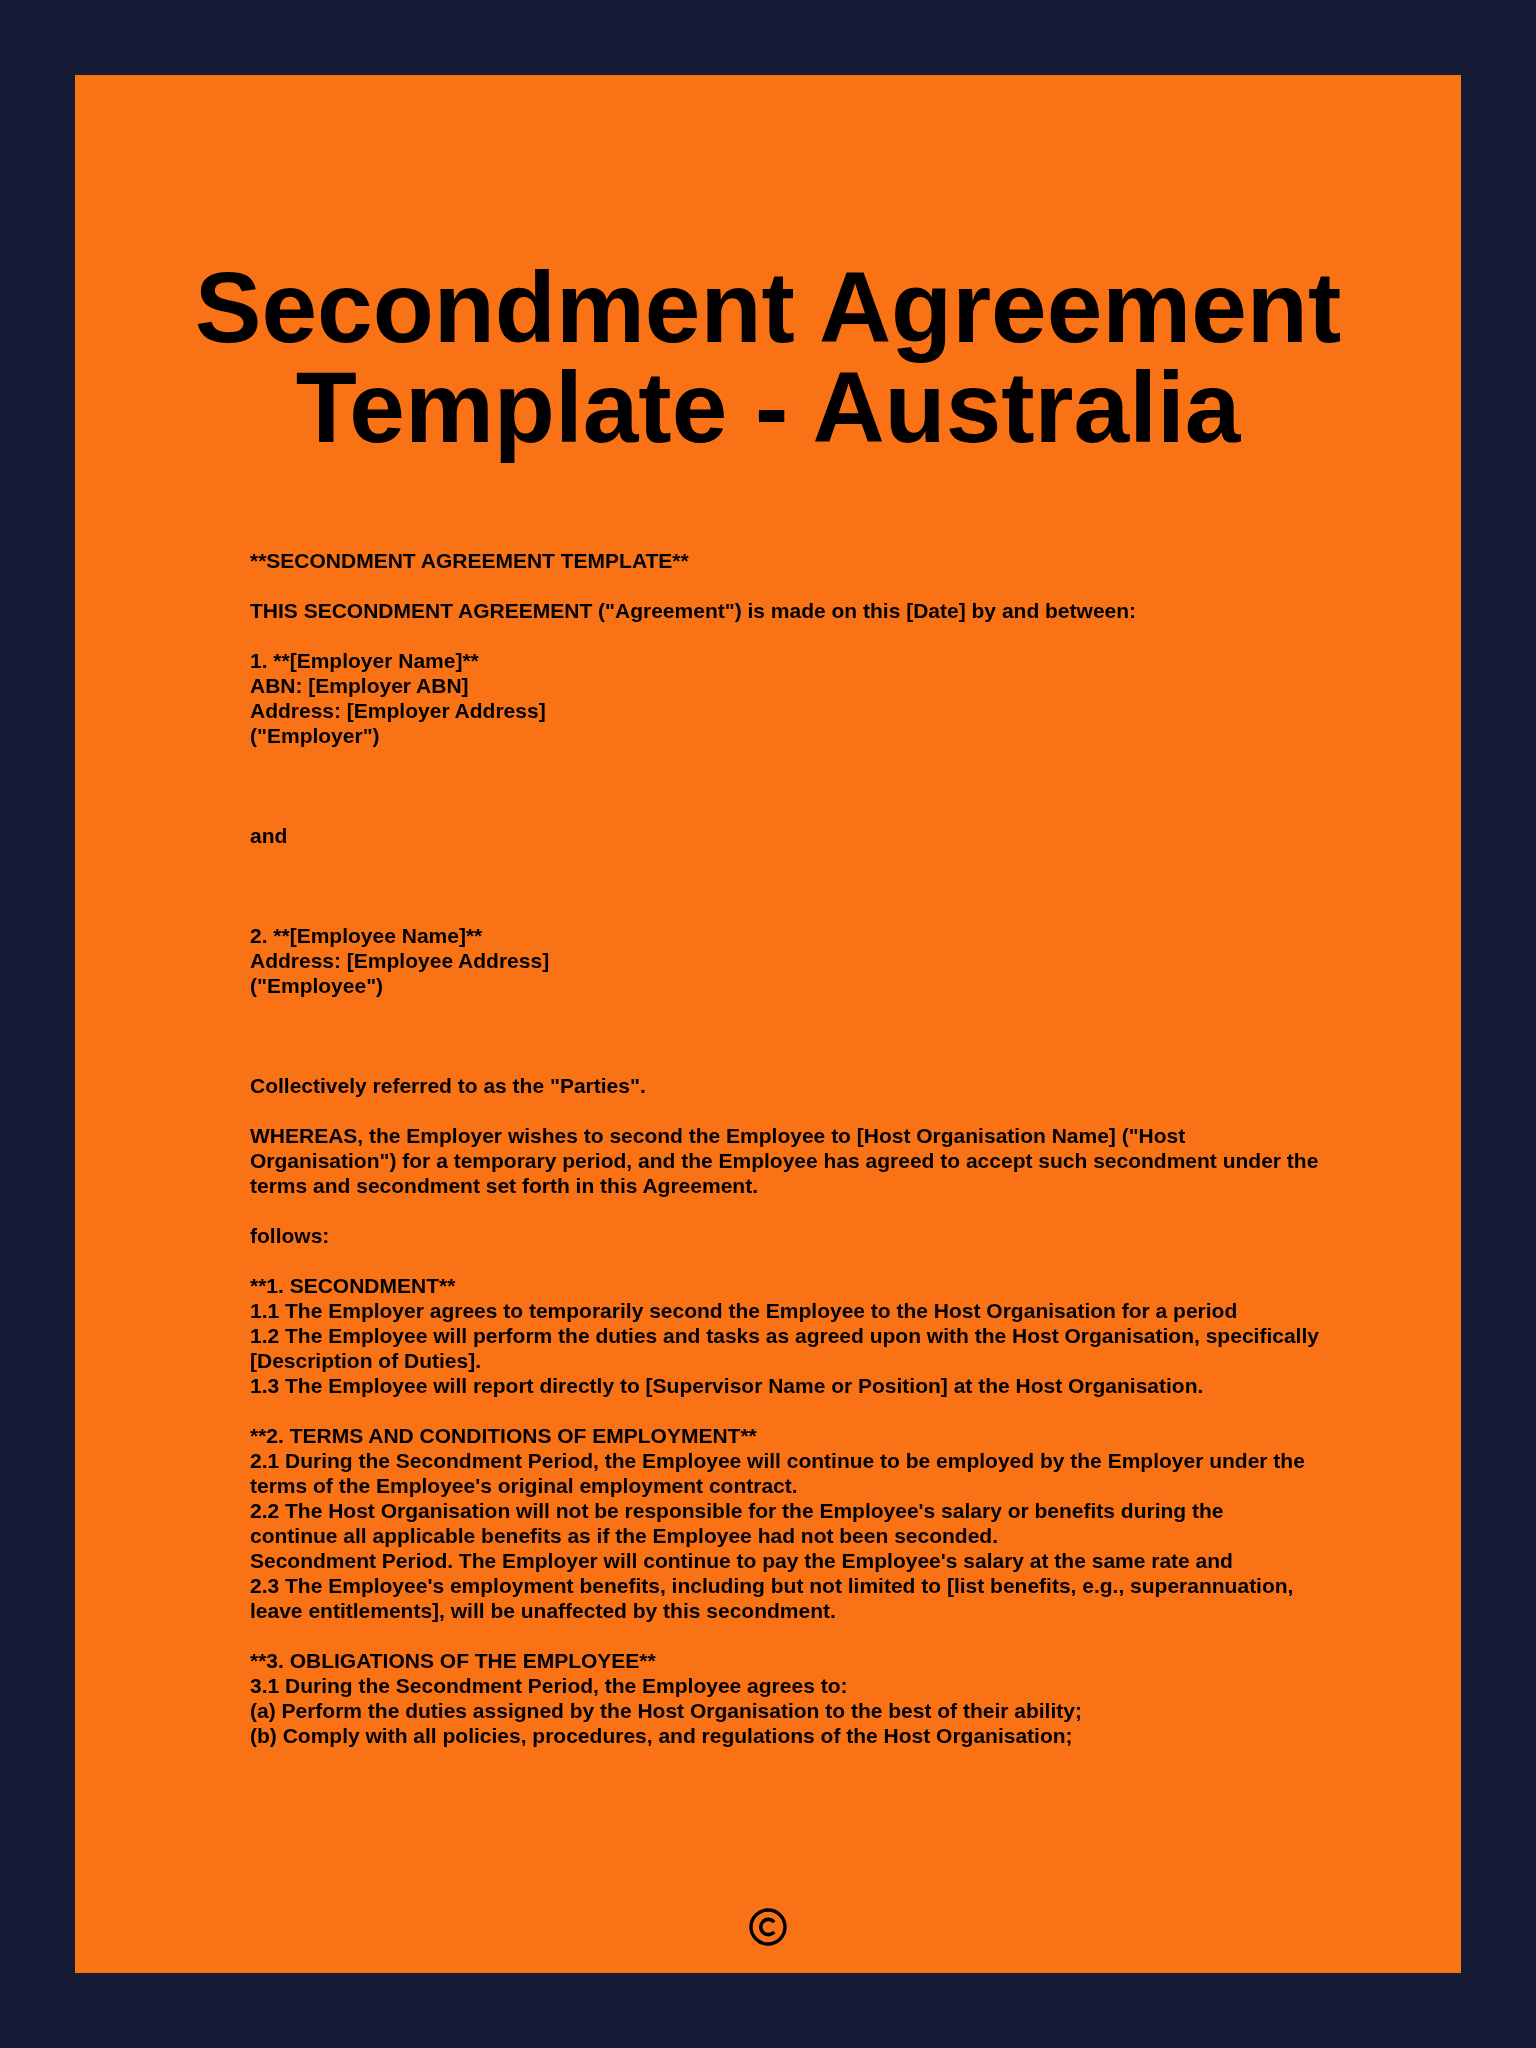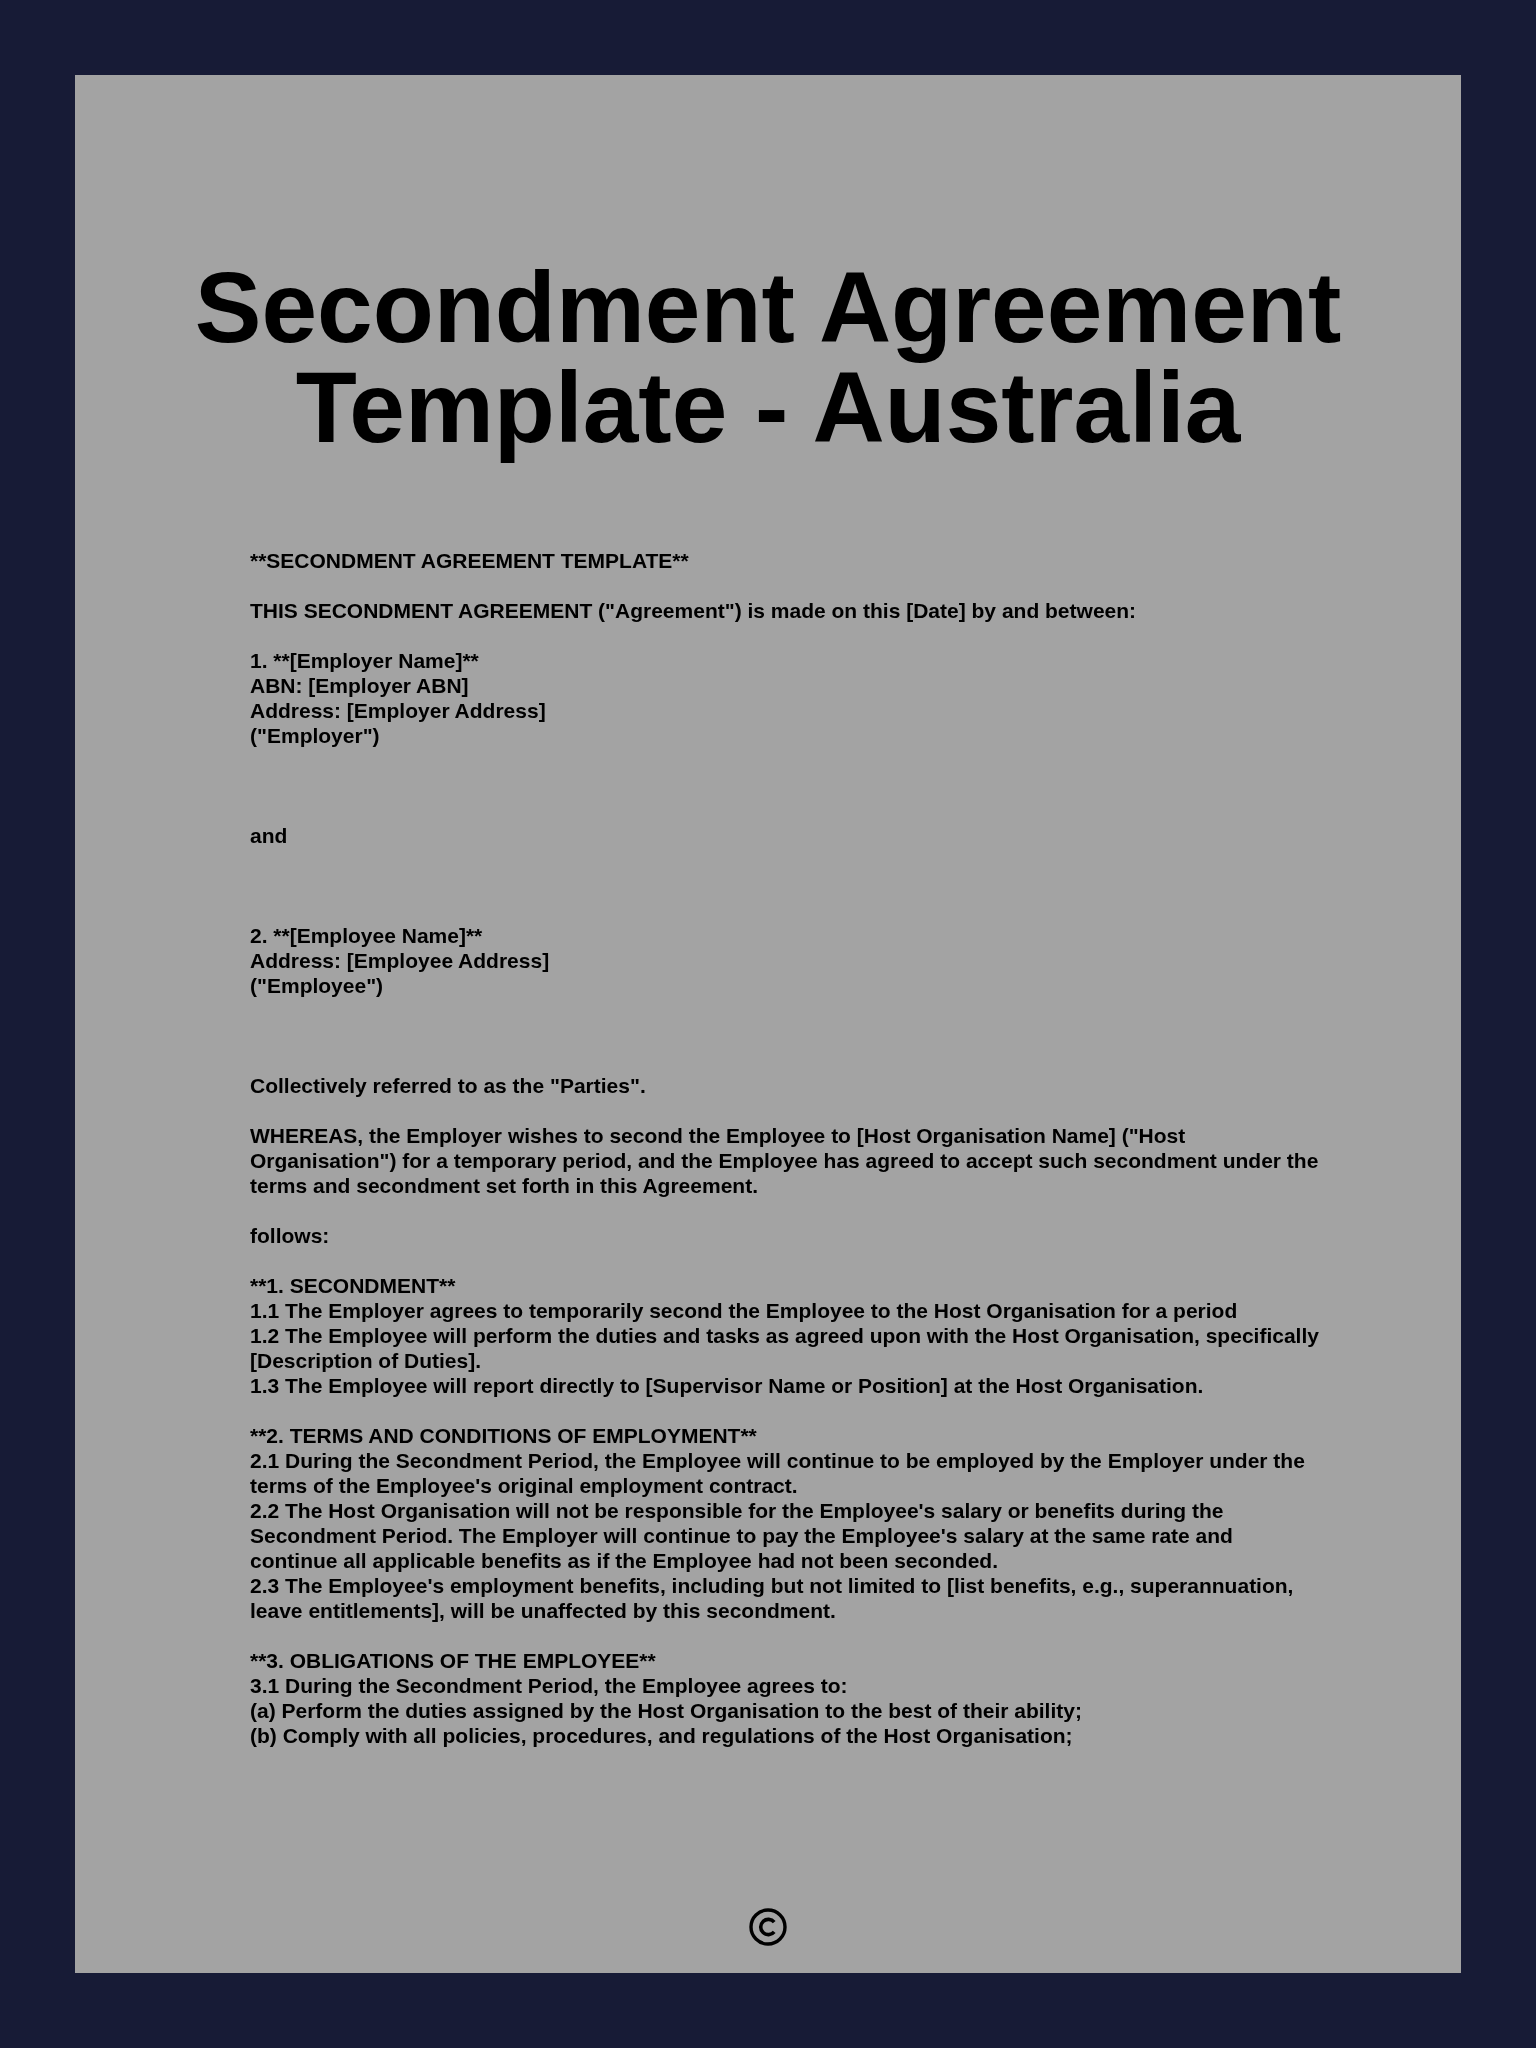--- a/index.html
+++ b/index.html
@@ -9,21 +9,21 @@
       background: #171b36;
       position: relative;
       overflow: hidden;
     }
     .page {
       position: absolute;
       left: 75px;
       top: 75px;
       width: 1386px;
       height: 1898px;
-      background: #a3a3a3;
+      background: #f97316;
     }
     .title {
       position: absolute;
       left: 0;
       top: 182px;
       width: 1386px;
       margin: 0;
       text-align: center;
       font-family: "Liberation Sans", sans-serif;
       font-weight: bold;
@@ -118,22 +118,22 @@
       <span class="ln">[Description of Duties].</span>
       <span class="ln">1.3 The Employee will report directly to [Supervisor Name or Position] at the Host Organisation.</span>
     </div>
     <span class="blank"></span>
 
     <div>
       <span class="ln">**2. TERMS AND CONDITIONS OF EMPLOYMENT**</span>
       <span class="ln">2.1 During the Secondment Period, the Employee will continue to be employed by the Employer under the</span>
       <span class="ln">terms of the Employee's original employment contract.</span>
       <span class="ln">2.2 The Host Organisation will not be responsible for the Employee's salary or benefits during the</span>
+      <span class="ln">continue all applicable benefits as if the Employee had not been seconded.</span>
       <span class="ln">Secondment Period. The Employer will continue to pay the Employee's salary at the same rate and</span>
-      <span class="ln">continue all applicable benefits as if the Employee had not been seconded.</span>
       <span class="ln">2.3 The Employee's employment benefits, including but not limited to [list benefits, e.g., superannuation,</span>
       <span class="ln">leave entitlements], will be unaffected by this secondment.</span>
     </div>
     <span class="blank"></span>
 
     <div>
       <span class="ln">**3. OBLIGATIONS OF THE EMPLOYEE**</span>
       <span class="ln">3.1 During the Secondment Period, the Employee agrees to:</span>
       <span class="ln">(a) Perform the duties assigned by the Host Organisation to the best of their ability;</span>
       <span class="ln">(b) Comply with all policies, procedures, and regulations of the Host Organisation;</span>

